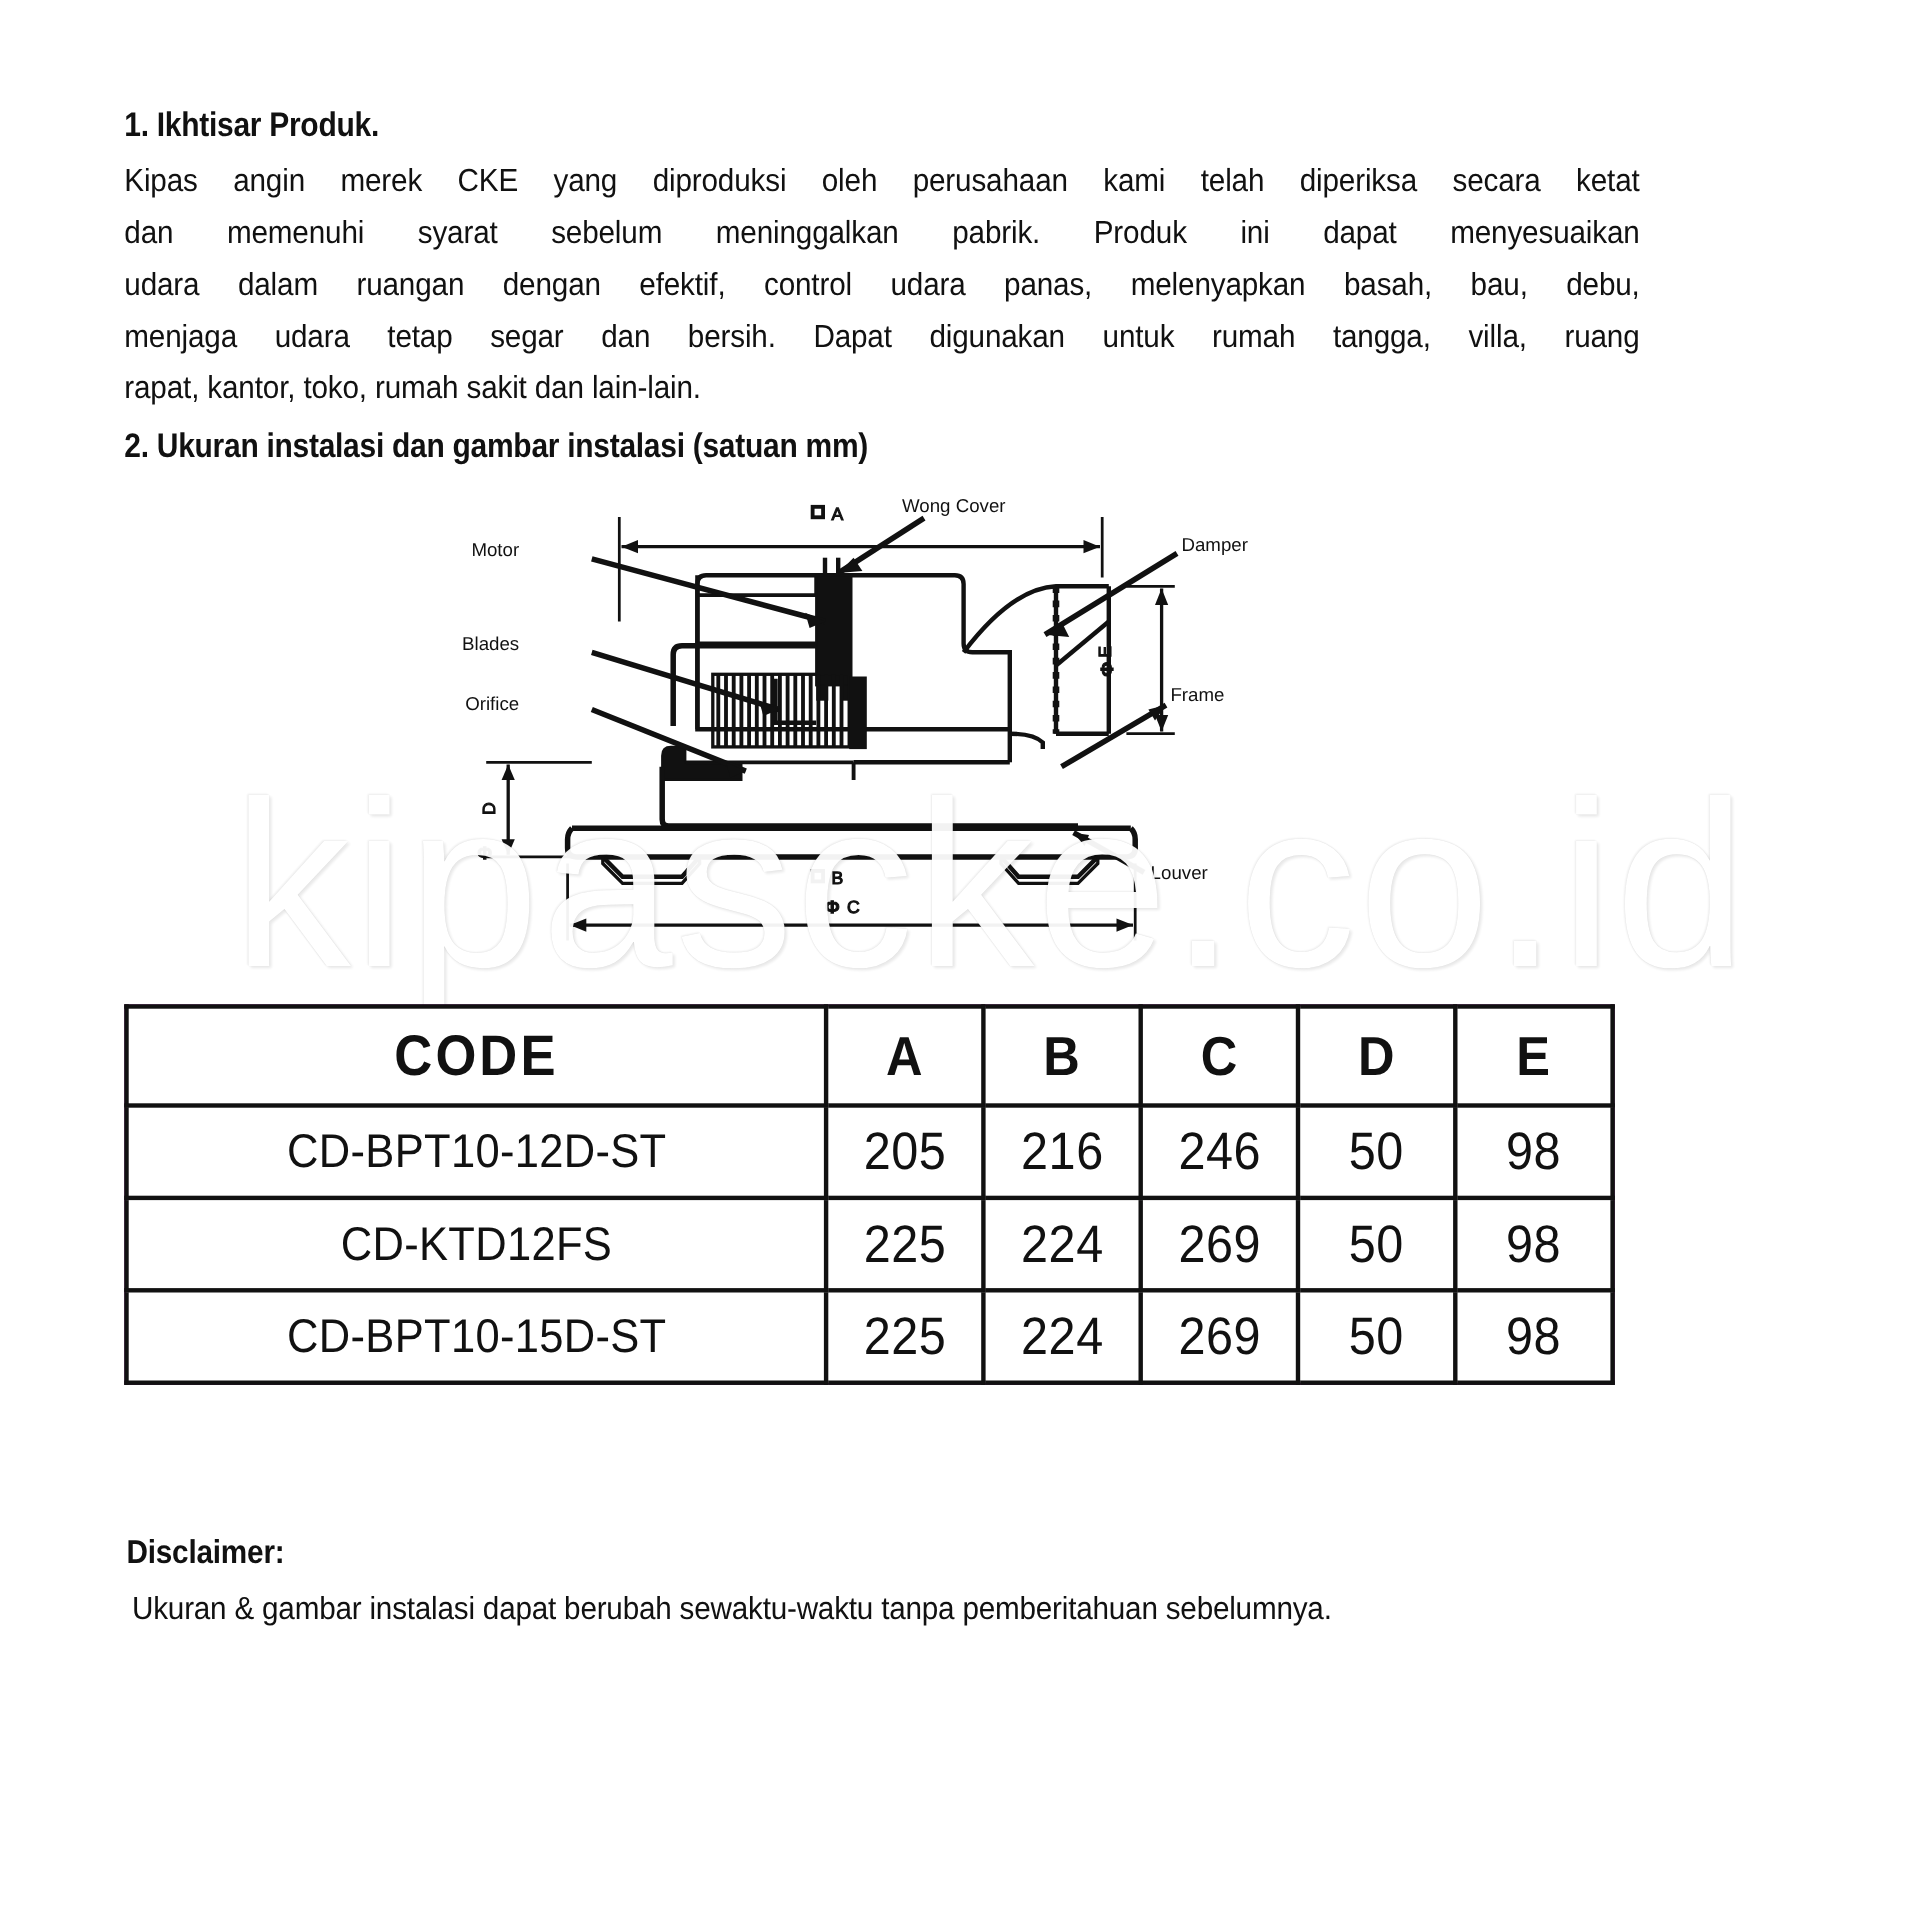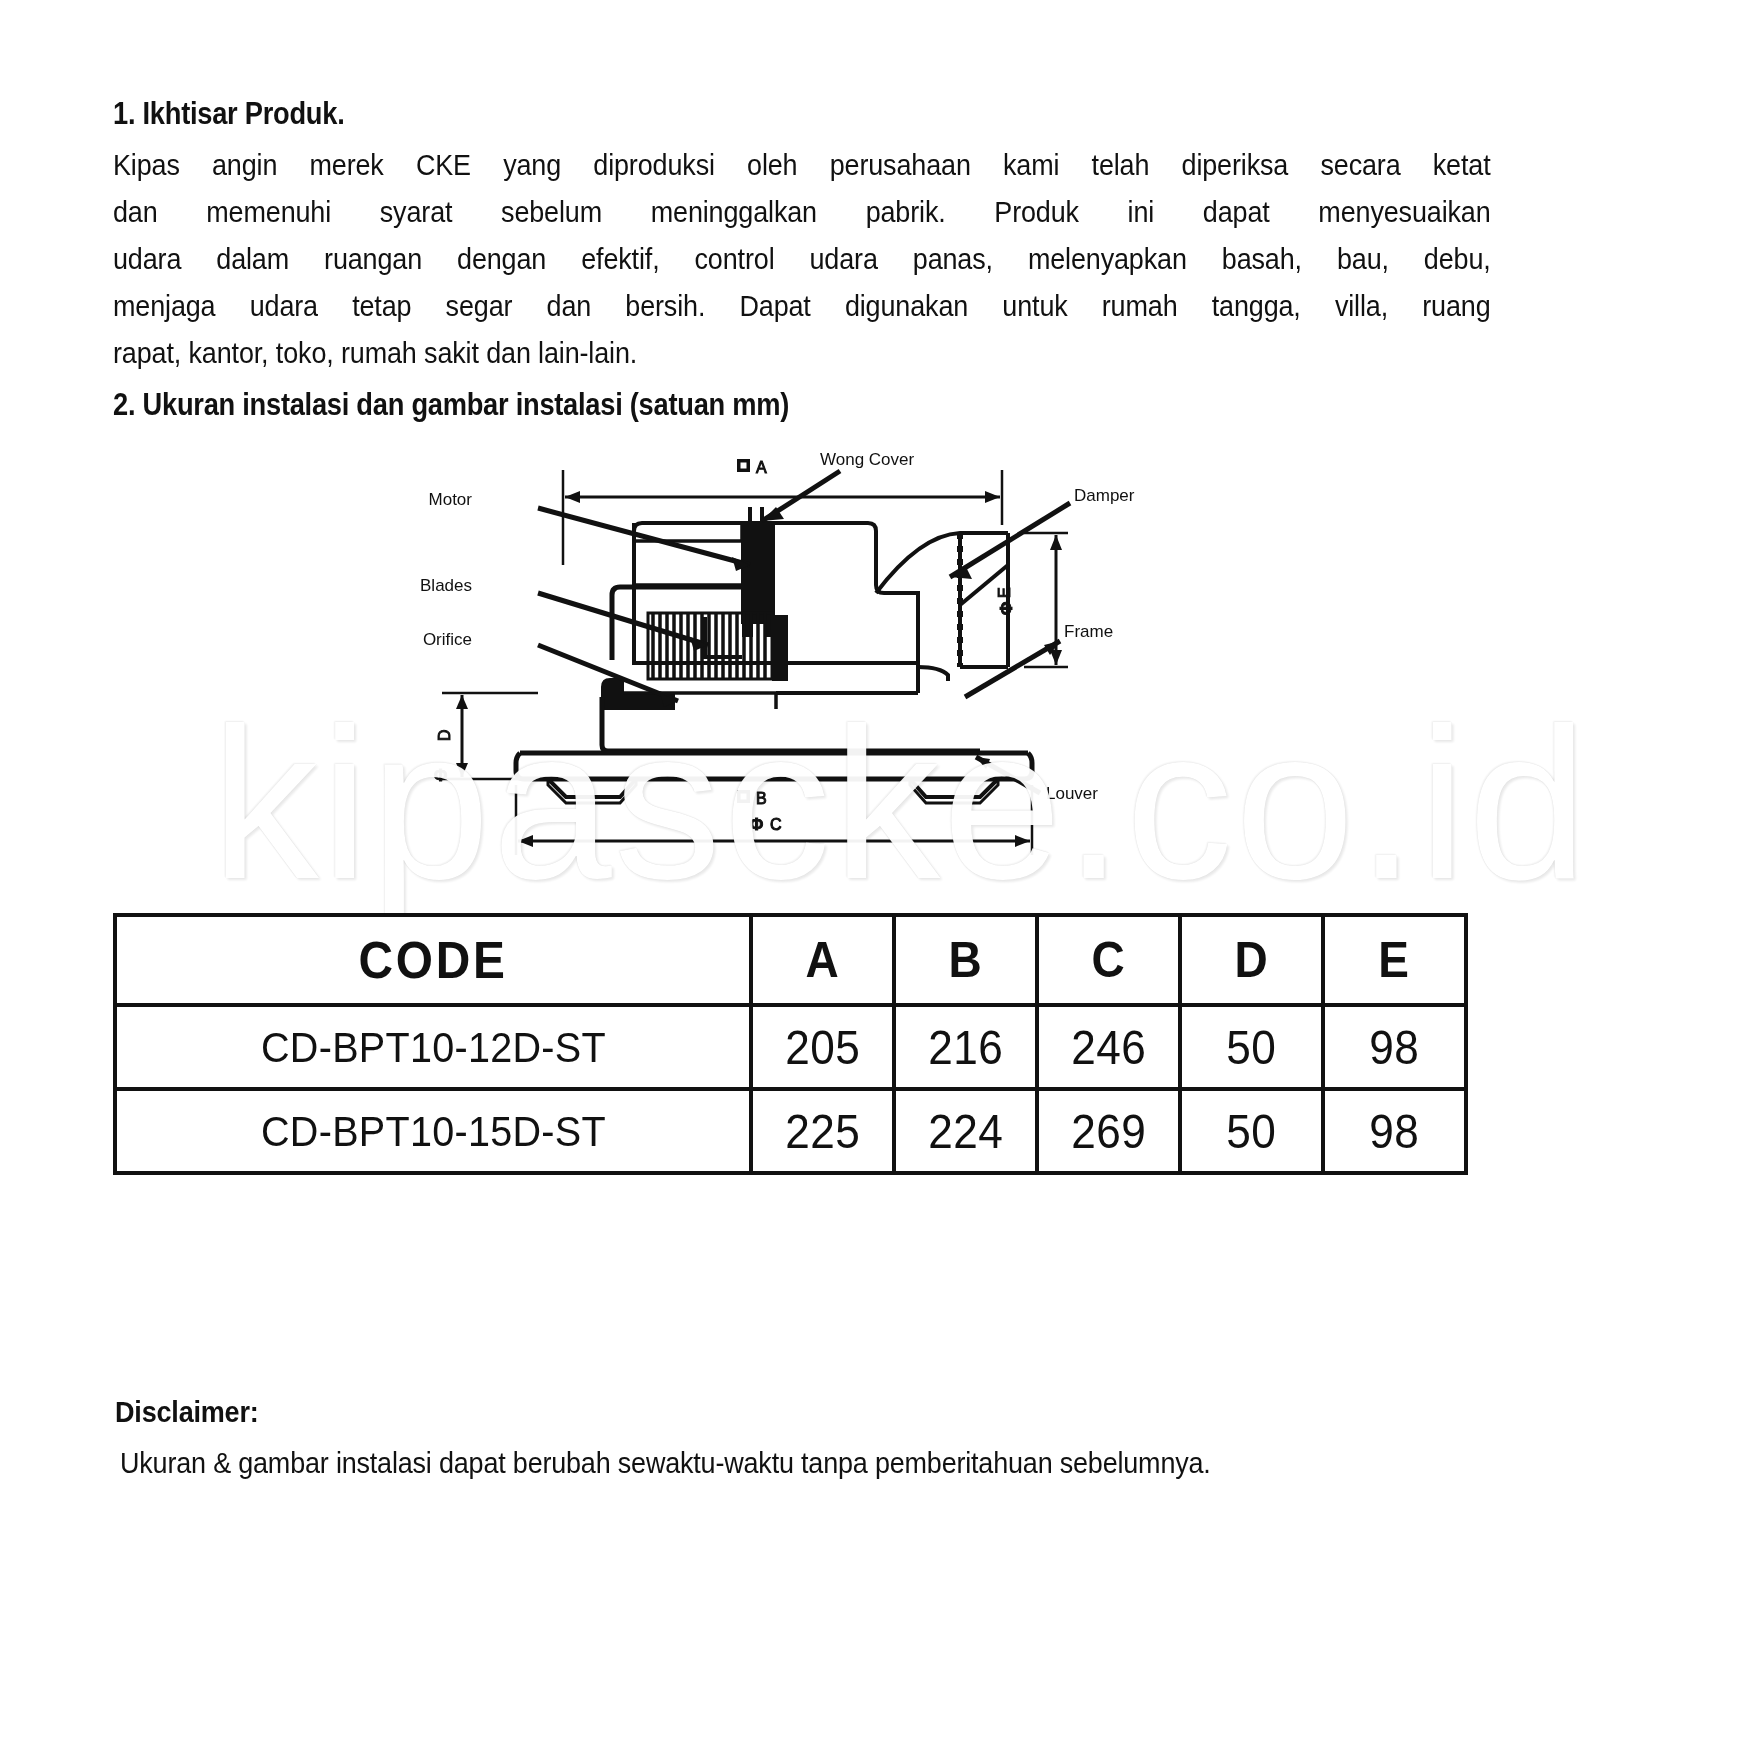--- a/index.html
+++ b/index.html
@@ -405,20 +405,28 @@
     <tbody>
       <tr>
         <td class="code-cell"><span>CD-BPT10-12D-ST</span></td>
         <td class="num-cell"><span>205</span></td>
         <td class="num-cell"><span>216</span></td>
         <td class="num-cell"><span>246</span></td>
         <td class="num-cell"><span>50</span></td>
         <td class="num-cell"><span>98</span></td>
       </tr>
       <tr>
+        <td class="code-cell"><span>CD-KTD12FS</span></td>
+        <td class="num-cell"><span>225</span></td>
+        <td class="num-cell"><span>224</span></td>
+        <td class="num-cell"><span>269</span></td>
+        <td class="num-cell"><span>50</span></td>
+        <td class="num-cell"><span>98</span></td>
+      </tr>
+      <tr>
         <td class="code-cell"><span>CD-BPT10-15D-ST</span></td>
         <td class="num-cell"><span>225</span></td>
         <td class="num-cell"><span>224</span></td>
         <td class="num-cell"><span>269</span></td>
         <td class="num-cell"><span>50</span></td>
         <td class="num-cell"><span>98</span></td>
       </tr>
     </tbody>
   </table>
 

